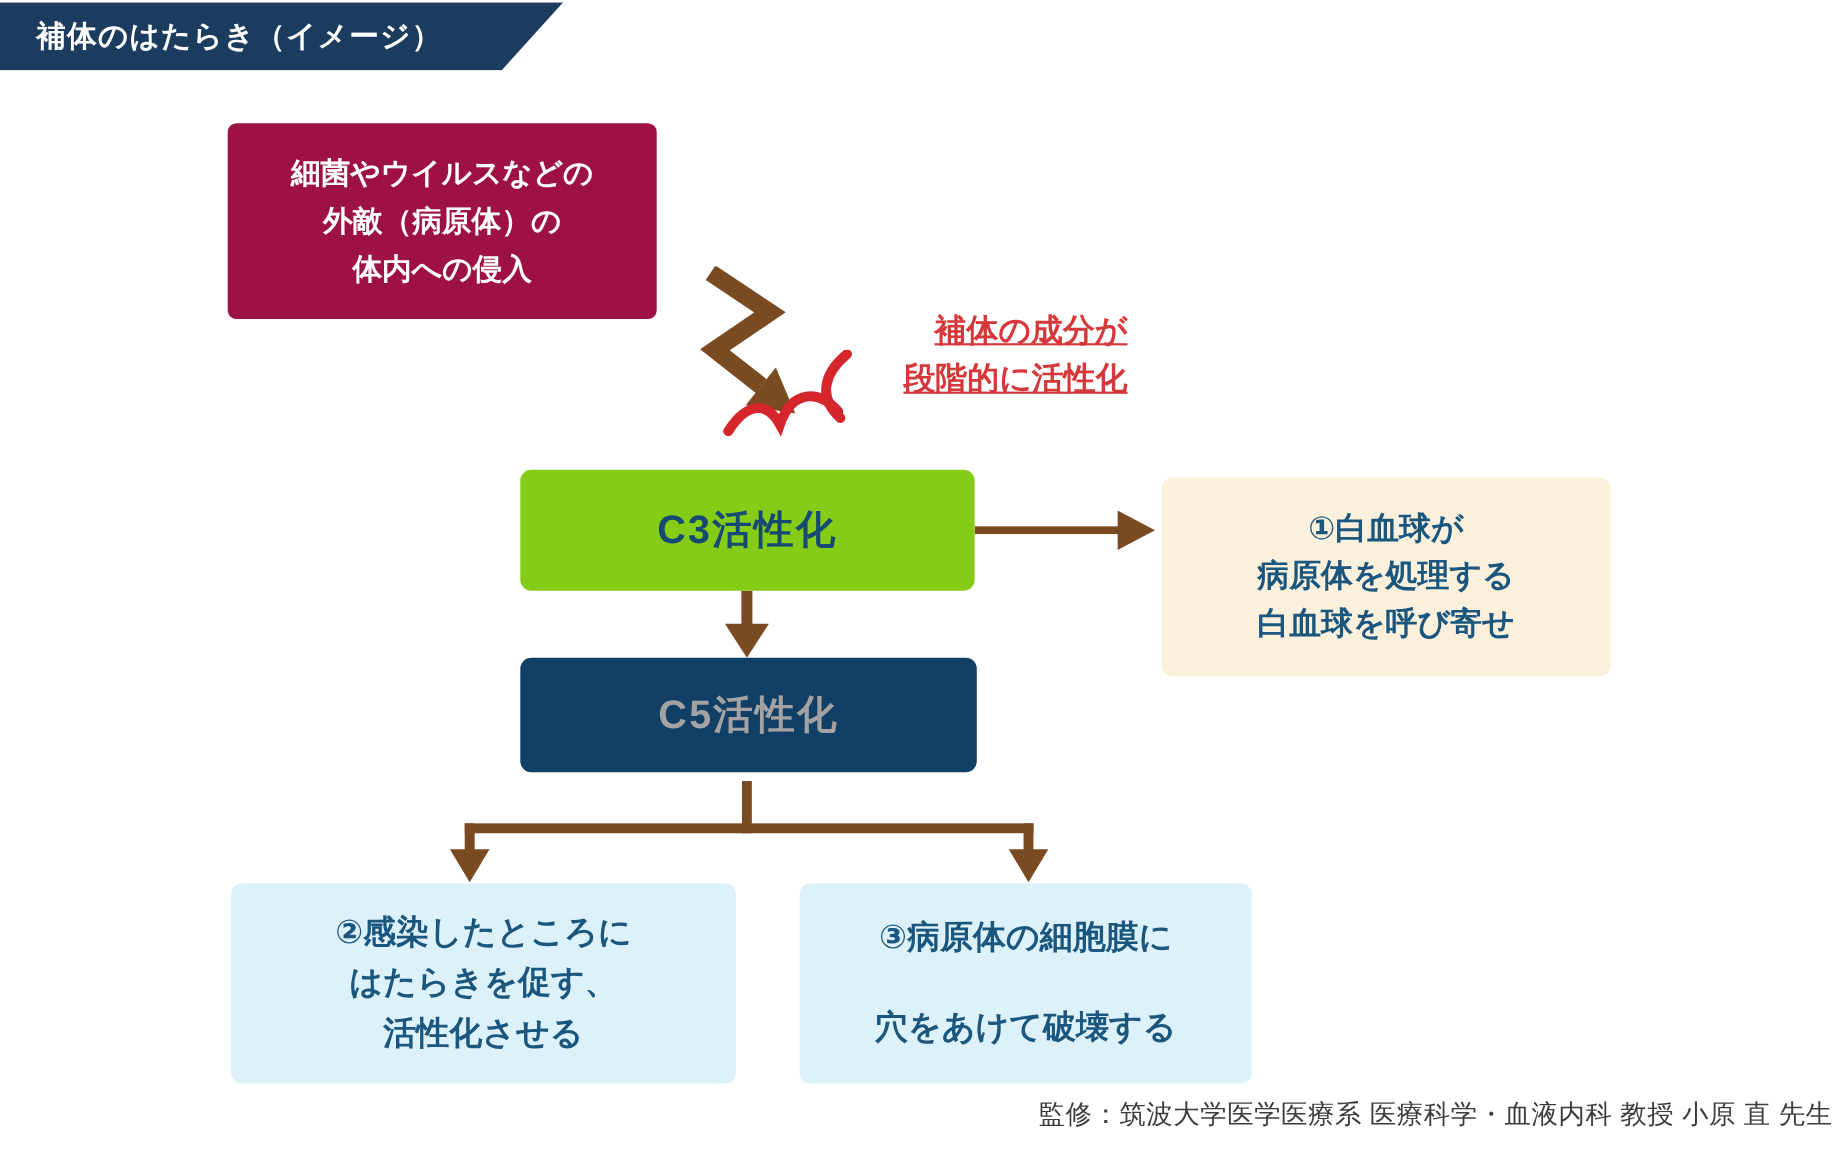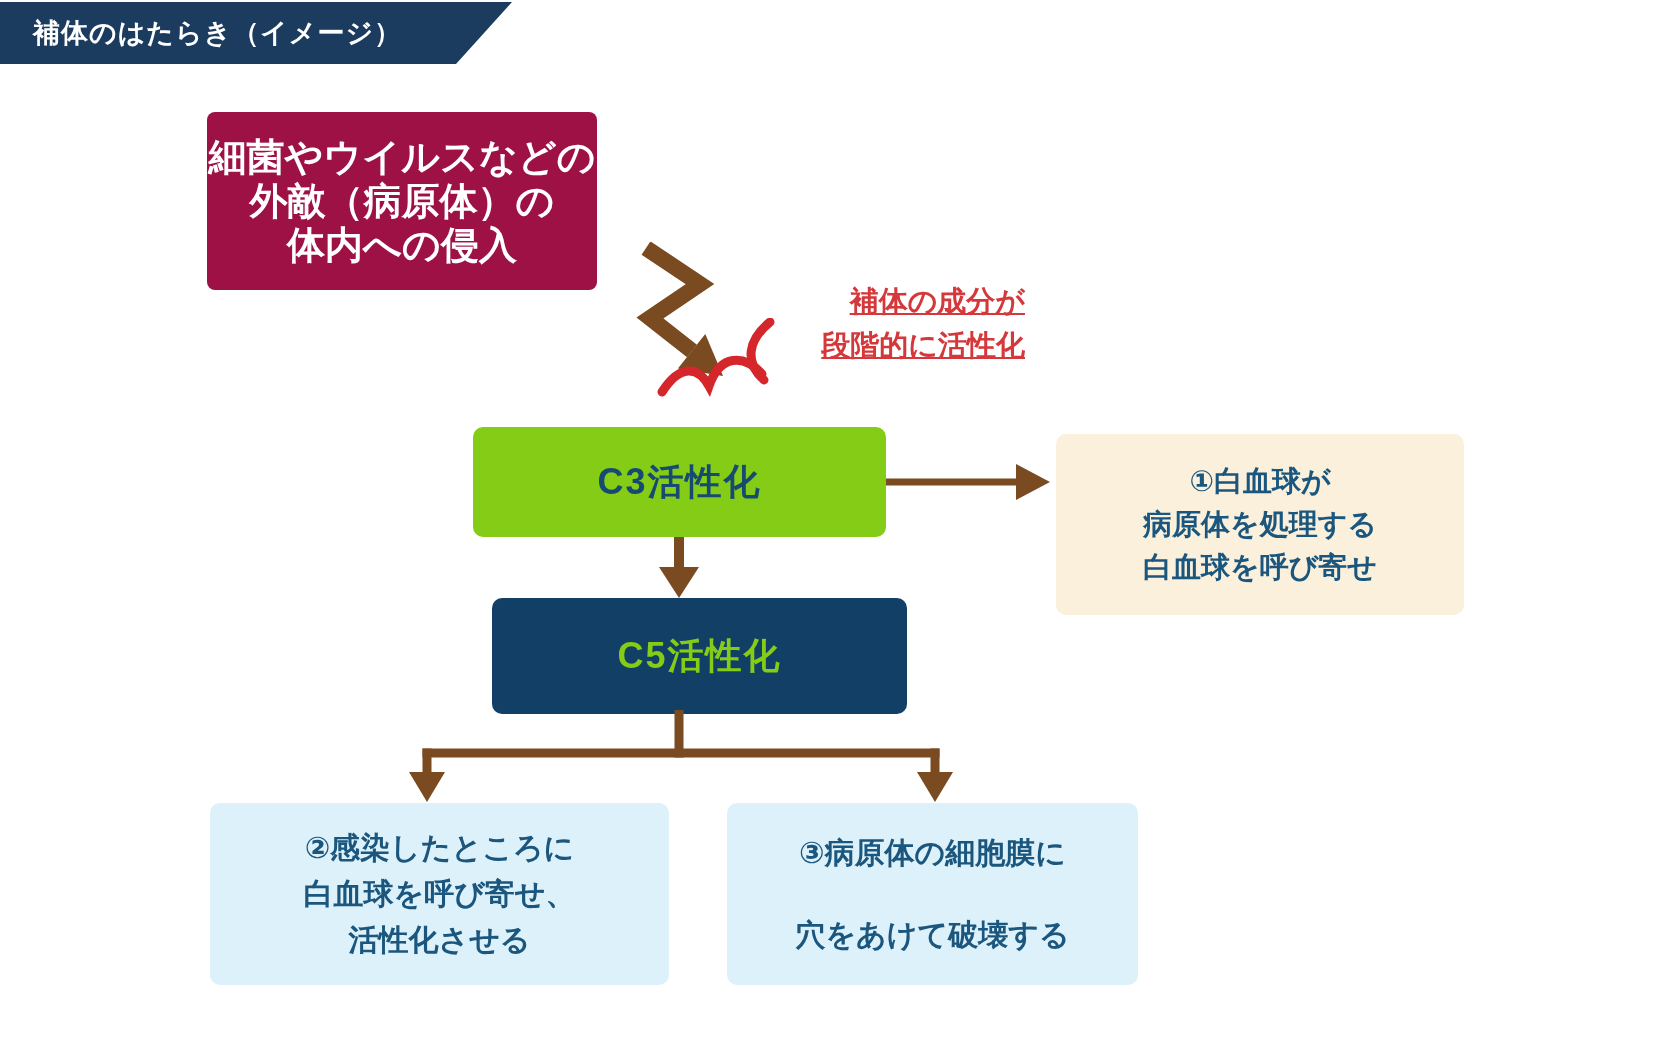--- a/index.html
+++ b/index.html
@@ -23,29 +23,29 @@
   
   .fbox {
     position:absolute; border-radius:10px;
     display:flex; flex-direction:column; justify-content:center; align-items:center;
     text-align:center; font-weight:bold;
   }
   .fbox span { display:block; }
 
   .invasion-box {
     left:207px; top:112px; width:390px; height:178px;
-    background:#9D1144; color:#ffffff; font-size:38px; line-height:44px; border-radius:8px;
+    background:#9D1144; color:#ffffff; font-size:27px; line-height:44px; border-radius:8px;
   }
   .c3-box {
     left:473px; top:427px; width:413px; height:110px;
     background:#84cc16; color:#164A72; font-size:36px; letter-spacing:2px;
   }
   .c5-box {
-    left:492px; top:598px; width:415px; height:116px;
-    background:#123F66; color:#84cc16; font-size:36px; letter-spacing:2px;
+    left:473px; top:598px; width:415px; height:104px;
+    background:#123F66; color:#a3a3a3; font-size:36px; letter-spacing:2px;
   }
   .effect1-box {
     left:1056px; top:434px; width:408px; height:181px;
     background:#FAF0DC; color:#1A567D; font-size:29px; line-height:43px;
   }
   .effect2-box {
     left:210px; top:803px; width:459px; height:182px;
     background:#DDF1FA; color:#1A567D; font-size:30px; line-height:46px;
   }
   .effect3-box {
@@ -124,23 +124,24 @@
     <rect x="274.5" y="0" width="9" height="47.5" fill="#7A4A21"></rect>
     <rect x="22.5" y="38.5" width="517" height="9" fill="#7A4A21"></rect>
     <rect x="22.5" y="38.5" width="9" height="26" fill="#7A4A21"></rect>
     <rect x="530.5" y="38.5" width="9" height="26" fill="#7A4A21"></rect>
     <polygon points="27,92 9,62 45,62" fill="#7A4A21"></polygon>
     <polygon points="535,92 517,62 553,62" fill="#7A4A21"></polygon>
   </svg>
 
   <div class="fbox effect2-box">
     <span>②感染したところに</span>
-    <span>白血球を呼び寄せ、</span>
+    <span>はたらきを促す、</span>
     <span>活性化させる</span>
   </div>
 
   <div class="fbox effect3-box">
     <span>③病原体の細胞膜に</span>
     <span>穴をあけて破壊する</span>
   </div>
 
+  <div class="credit">監修：筑波大学医学医療系 医療科学・血液内科 教授 小原 直 先生</div>
 
 </div>
 
 </body></html>

